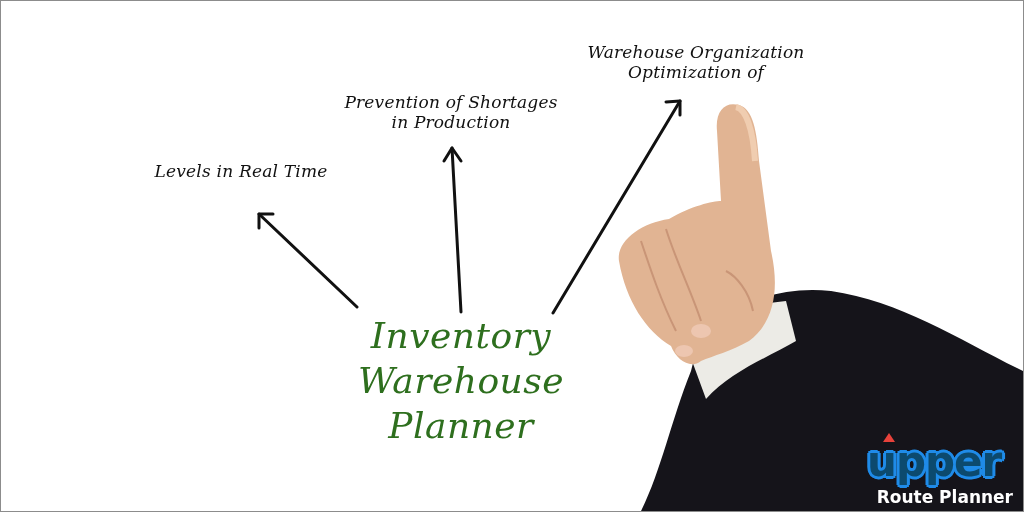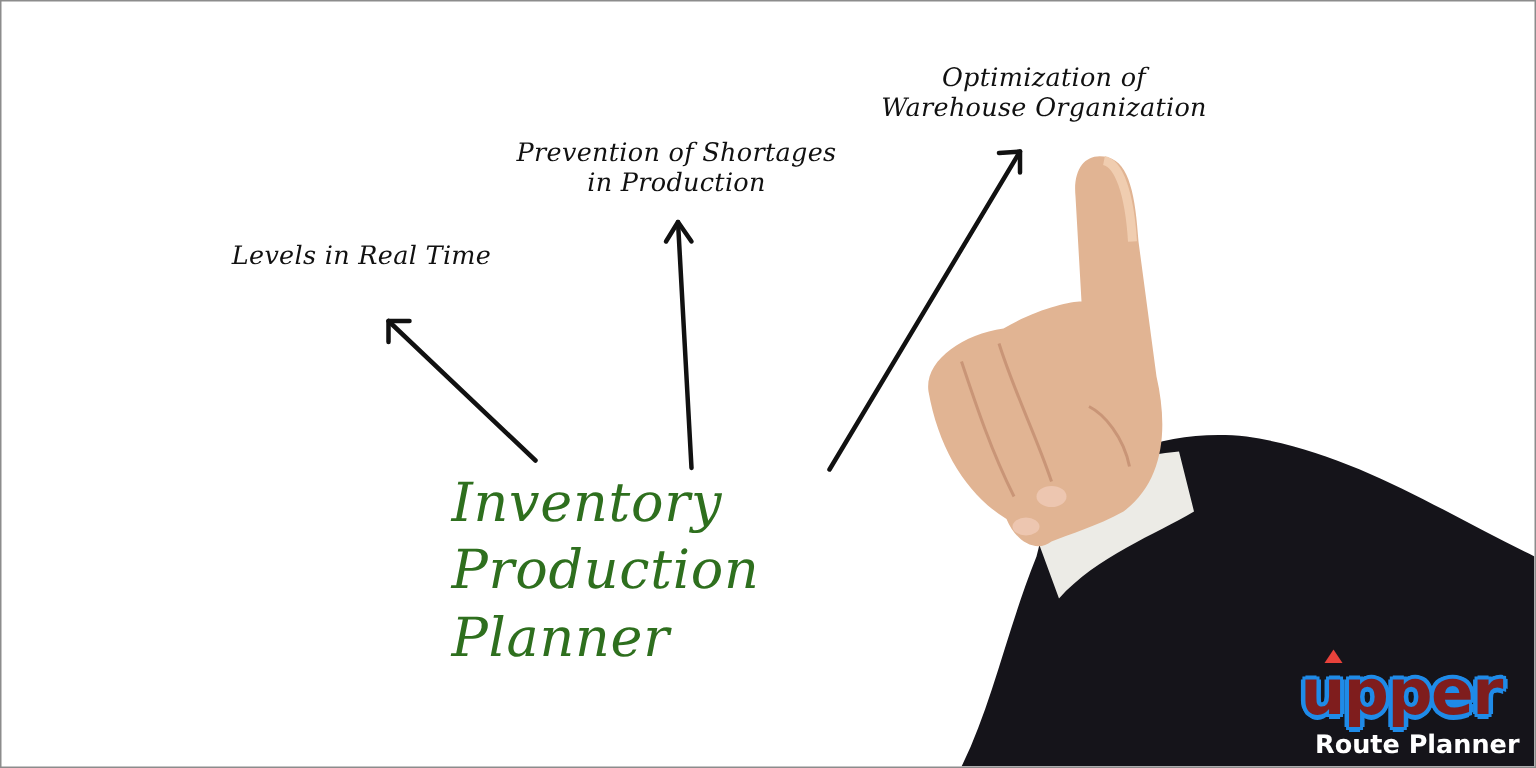--- a/index.html
+++ b/index.html
@@ -4,32 +4,32 @@
 <style>
   html, body { margin:0; padding:0; }
   body { width:1024px; height:512px; overflow:hidden; background:#ffffff; }
   .frame { position:relative; width:1022px; height:510px; border:1px solid #8c8c8c; background:#ffffff; overflow:hidden; }
   .label {
     position:absolute; text-align:center; color:#111;
     font-family:"DejaVu Serif", serif; font-style:italic;
     font-size:17px; line-height:20px; letter-spacing:0.2px;
   }
   .title {
-    position:absolute; left:300px; top:312px; width:320px; 
+    position:absolute; left:300px; top:312px; width:320px; text-align:center;
     color:#2e6f1e; font-family:"DejaVu Serif", serif; font-style:italic;
     font-size:36px; line-height:45px; letter-spacing:0.5px;
   }
   svg.arrows { position:absolute; left:0; top:0; }
   .logo {
     position:absolute; left:866px; top:438px; width:150px; height:66px;
   }
   .logo-word {
     position:absolute; left:0; top:0;
     font-family:"DejaVu Sans", sans-serif; font-weight:bold;
-    font-size:42px; line-height:46px; color:#7f1d1d; letter-spacing:-1px;
+    font-size:42px; line-height:46px; color:#0c4a6e; letter-spacing:-1px;
     text-shadow: 0 0 0 #1f8be8, 3px 0 0 #1f8be8, -3px 0 0 #1f8be8, 0 3px 0 #1f8be8, 0 -3px 0 #1f8be8,
                  2px 2px 0 #1f8be8, -2px -2px 0 #1f8be8, 2px -2px 0 #1f8be8, -2px 2px 0 #1f8be8;
   }
   .logo-sub {
     position:absolute; right:4px; top:48px;
     font-family:"DejaVu Sans", sans-serif; font-size:17px; color:#ffffff; font-weight:bold;
   }
   .logo-mark { position:absolute; left:16px; top:-6px; width:0; height:0;
     border-left:6px solid transparent; border-right:6px solid transparent; border-bottom:9px solid #e8423b; }
 </style>
@@ -70,27 +70,27 @@
   </svg>
 
   <div class="label" style="left:110px; top:160px; width:260px;">
     <div>Levels in Real Time</div>
   </div>
   <div class="label" style="left:300px; top:91px; width:300px;">
     <div>Prevention of Shortages</div>
     <div>in Production</div>
   </div>
   <div class="label" style="left:540px; top:41px; width:310px;">
+    <div>Warehouse Organization</div>
     <div>Optimization of</div>
-    <div>Warehouse Organization</div>
   </div>
 
   <div class="title">
     <div>Inventory</div>
-    <div>Production</div>
+    <div>Warehouse</div>
     <div>Planner</div>
   </div>
 
   <div class="logo">
     <span class="logo-mark"></span>
     <span class="logo-word">upper</span>
     <span class="logo-sub">Route Planner</span>
   </div>
 </div>
 

